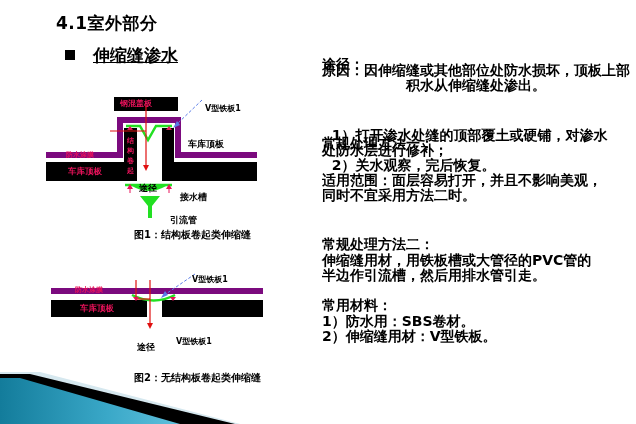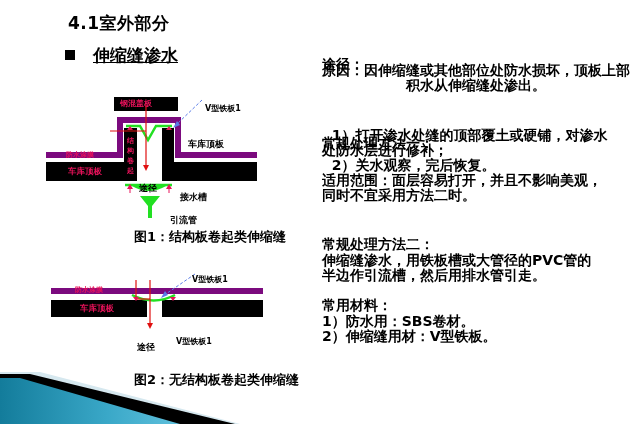--- a/index.html
+++ b/index.html
@@ -1,22 +1,22 @@
 <!DOCTYPE html>
 <html><head>
 <meta charset="utf-8">
 <style>
   html,body{margin:0;padding:0;}
   body{width:636px;height:424px;position:relative;overflow:hidden;background:#ffffff;font-family:"DejaVu Sans","Liberation Sans",sans-serif;}
   .abs{position:absolute;}
-  .title{left:68px;top:12px;font-size:17px;font-weight:bold;color:#000;letter-spacing:0.5px;}
+  .title{left:56px;top:12px;font-size:17px;font-weight:bold;color:#000;letter-spacing:0.5px;}
   .bullet{left:65px;top:50px;width:10px;height:10px;background:#000;}
   .subtitle{left:93px;top:44px;font-size:17px;font-weight:bold;color:#000;text-decoration:underline;}
   .rtext{left:322px;font-size:14px;font-weight:bold;color:#000;line-height:15px;white-space:pre;}
-  .cap{font-size:13px;font-weight:bold;color:#000;white-space:nowrap;padding-left:44px;}
+  .cap{font-size:10px;font-weight:bold;color:#000;white-space:nowrap;padding-left:44px;}
   .lbl{font-size:9px;font-weight:bold;color:#000;white-space:nowrap;margin-top:8px;}
   .plbl{font-size:8px;font-weight:bold;color:#e8125a;white-space:nowrap;}
   .wlbl{font-size:8px;font-weight:bold;color:#e8125a;white-space:nowrap;}
   svg{position:absolute;left:0;top:0;}
 </style>
 </head>
 <body>
 
 <svg width="636" height="424" viewBox="0 0 636 424">
   <defs>
@@ -108,17 +108,17 @@
 <div class="abs rtext" style="top:57px;">途径：</div>
 <div class="abs rtext" style="top:63px;text-align:center;">原因：因伸缩缝或其他部位处防水损坏，顶板上部
 积水从伸缩缝处渗出。</div>
 <div class="abs rtext" style="top:136px;">常规处理方法一：</div>
 <div class="abs rtext" style="top:128px;">  1）打开渗水处缝的顶部覆土或硬铺，对渗水
 处防水层进行修补；
   2）关水观察，完后恢复。
 适用范围：面层容易打开，并且不影响美观，
 同时不宜采用方法二时。</div>
 <div class="abs rtext" style="top:237px;">常规处理方法二：</div>
-<div class="abs rtext" style="top:253px;">伸缩缝渗水，用铁板槽或大管径的PVC管的
+<div class="abs rtext" style="top:253px;">伸缩缝用材，用铁板槽或大管径的PVC管的
 半边作引流槽，然后用排水管引走。</div>
 <div class="abs rtext" style="top:298px;">常用材料：</div>
 <div class="abs rtext" style="top:314px;">1）防水用：SBS卷材。
 2）伸缩缝用材：V型铁板。</div>
 
 </body></html>

